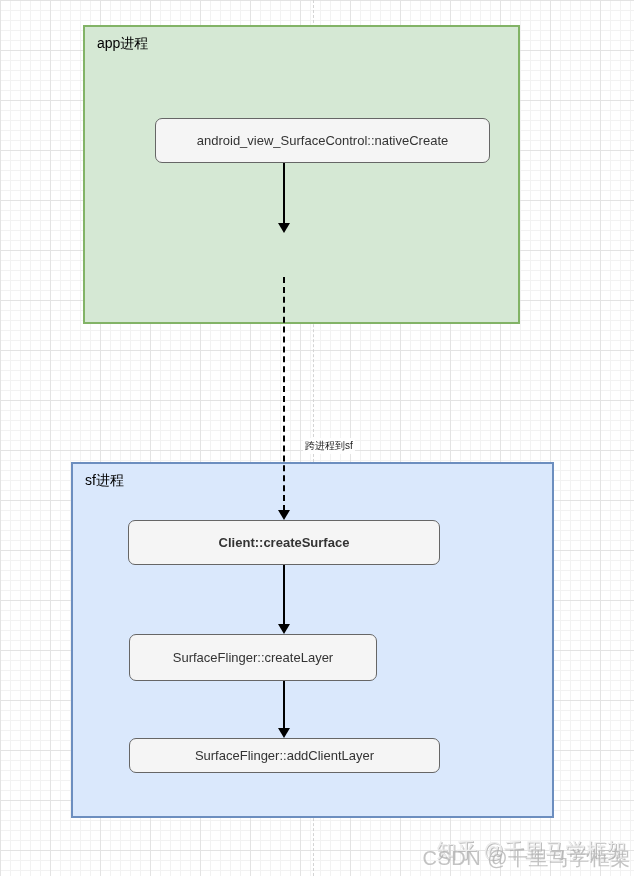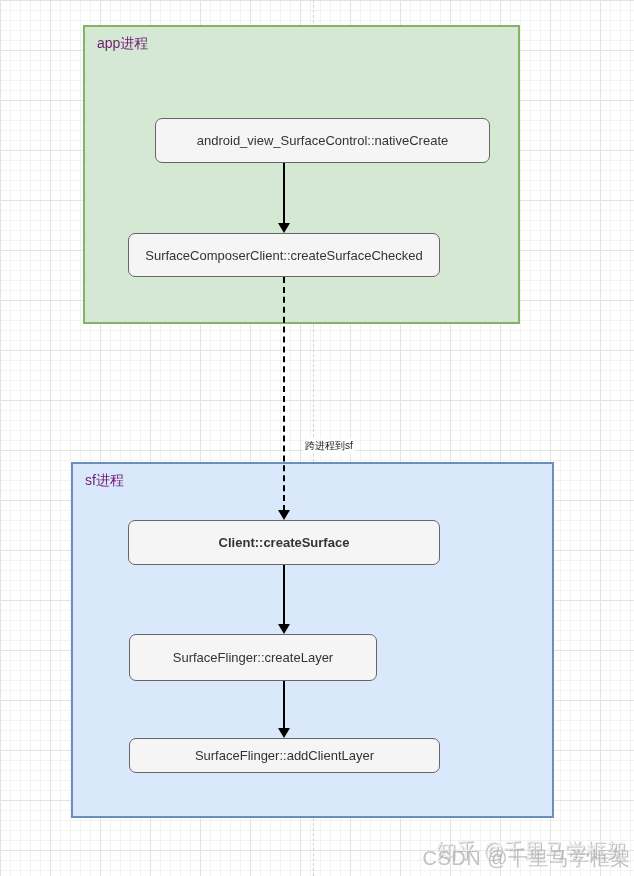--- a/index.html
+++ b/index.html
@@ -39,21 +39,21 @@
     background: #d5e8d4; border-color: #82b366;
   }
   .proc-sf {
     left: 71px; top: 462px; width: 483px; height: 356px;
     background: #dae8fc; border-color: #6c8ebf;
   }
   .proc-label {
     position: absolute;
     left: 12px; top: 8px;
     font-size: 14px;
-    color: #701a75;
+    color: #000000;
   }
 
   
   .node {
     position: absolute;
     background: #f5f5f5;
     border: 1px solid #666666;
     border-radius: 7px;
     display: flex;
     align-items: center;
@@ -152,23 +152,20 @@
   <div class="edge-line edge-3"></div>
   <div class="arrowhead head-3"></div>
 
   <div class="edge-line edge-4"></div>
   <div class="arrowhead head-4"></div>
 
   <div class="node node-1">
     <span>android_view_SurfaceControl::nativeCreate</span>
   </div>
 
-  <div class="node node-2">
-    <span>SurfaceComposerClient::createSurfaceChecked</span>
-  </div>
 
   <div class="node node-3">
     <span>Client::createSurface</span>
   </div>
 
   <div class="node node-4">
     <span>SurfaceFlinger::createLayer</span>
   </div>
 
   <div class="node node-5">

